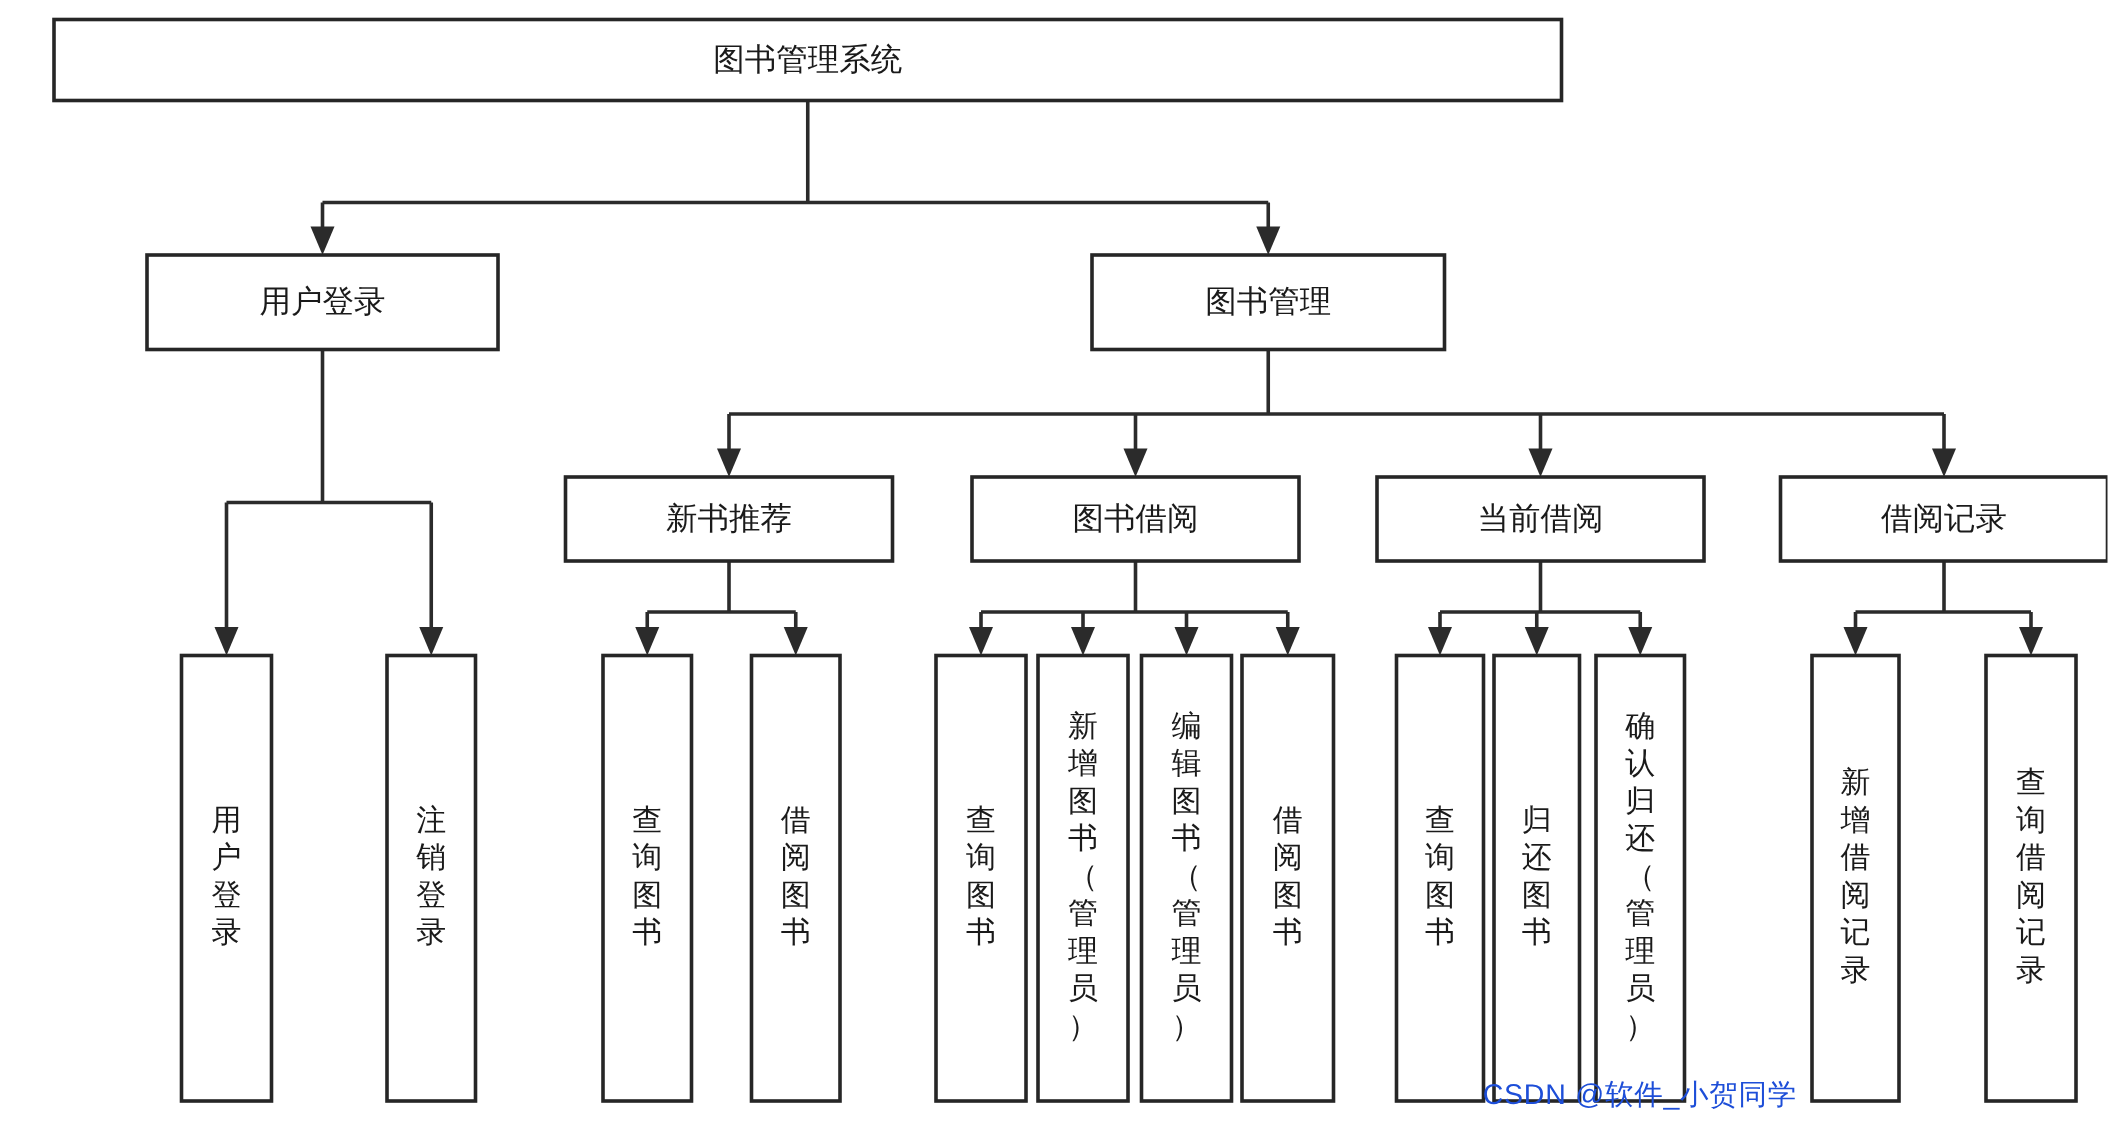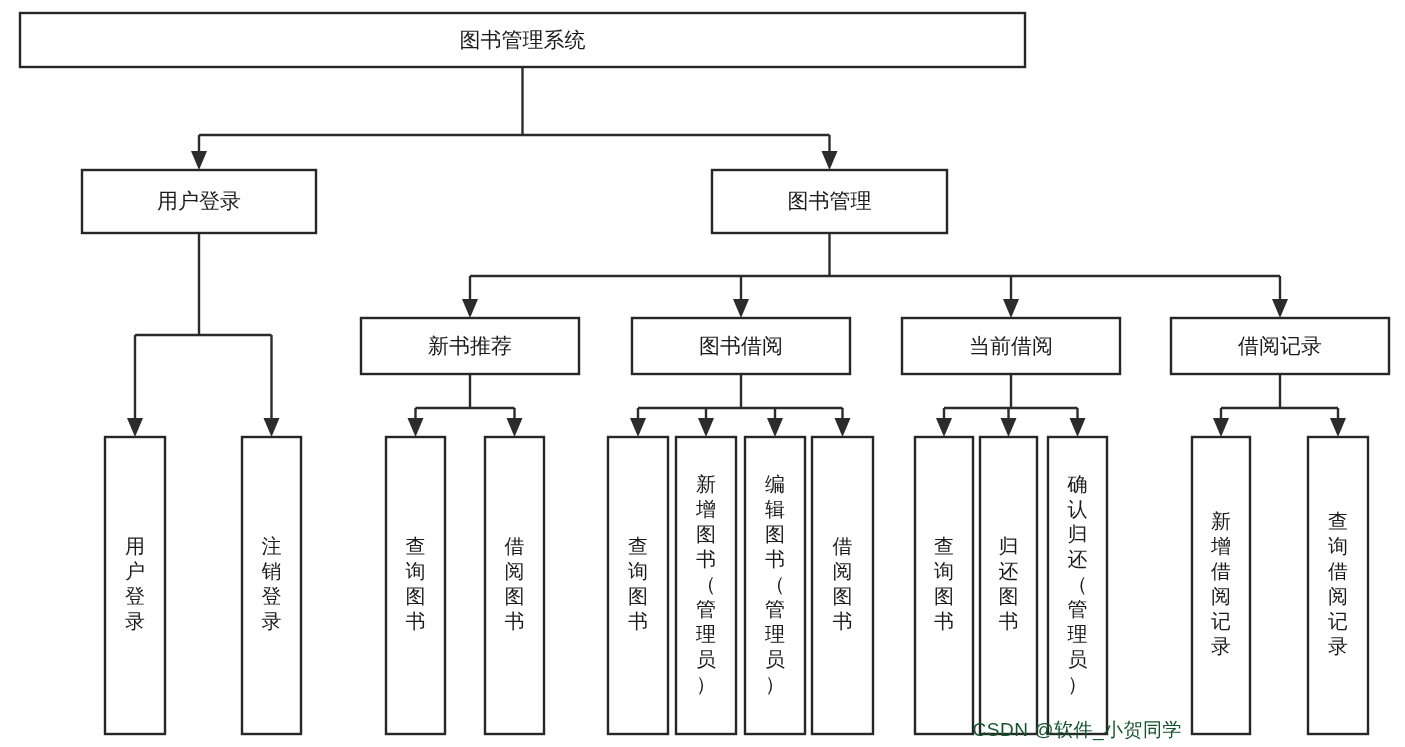--- a/index.html
+++ b/index.html
@@ -13,20 +13,21 @@
     height: 747px;
     font-family: "Liberation Sans", "DejaVu Sans", sans-serif;
     overflow: hidden;
     position: relative;
   }
   #diagram-root {
     position: relative;
     width: 1190px;
     height: 747px;
     background: #ffffff;
+    margin-left: 16px;
   }
   svg.diagram-canvas {
     position: absolute;
     top: 0;
     left: 0;
     width: 1405px;
     height: 747px;
     display: block;
   }
   .node-box {
@@ -57,21 +58,21 @@
   .arrow-head {
     fill: #2b2b2b;
     stroke: none;
   }
   .watermark-text {
     position: absolute;
     right: 8px;
     bottom: 4px;
     font-family: "Liberation Sans", "DejaVu Sans", sans-serif;
     font-size: 19px;
-    color: #14532d;
+    color: #1d4ed8;
     white-space: nowrap;
     user-select: none;
     letter-spacing: 0.5px;
   }
 </style>
 </head>
 <body>
 
 <div id="diagram-root">
 

